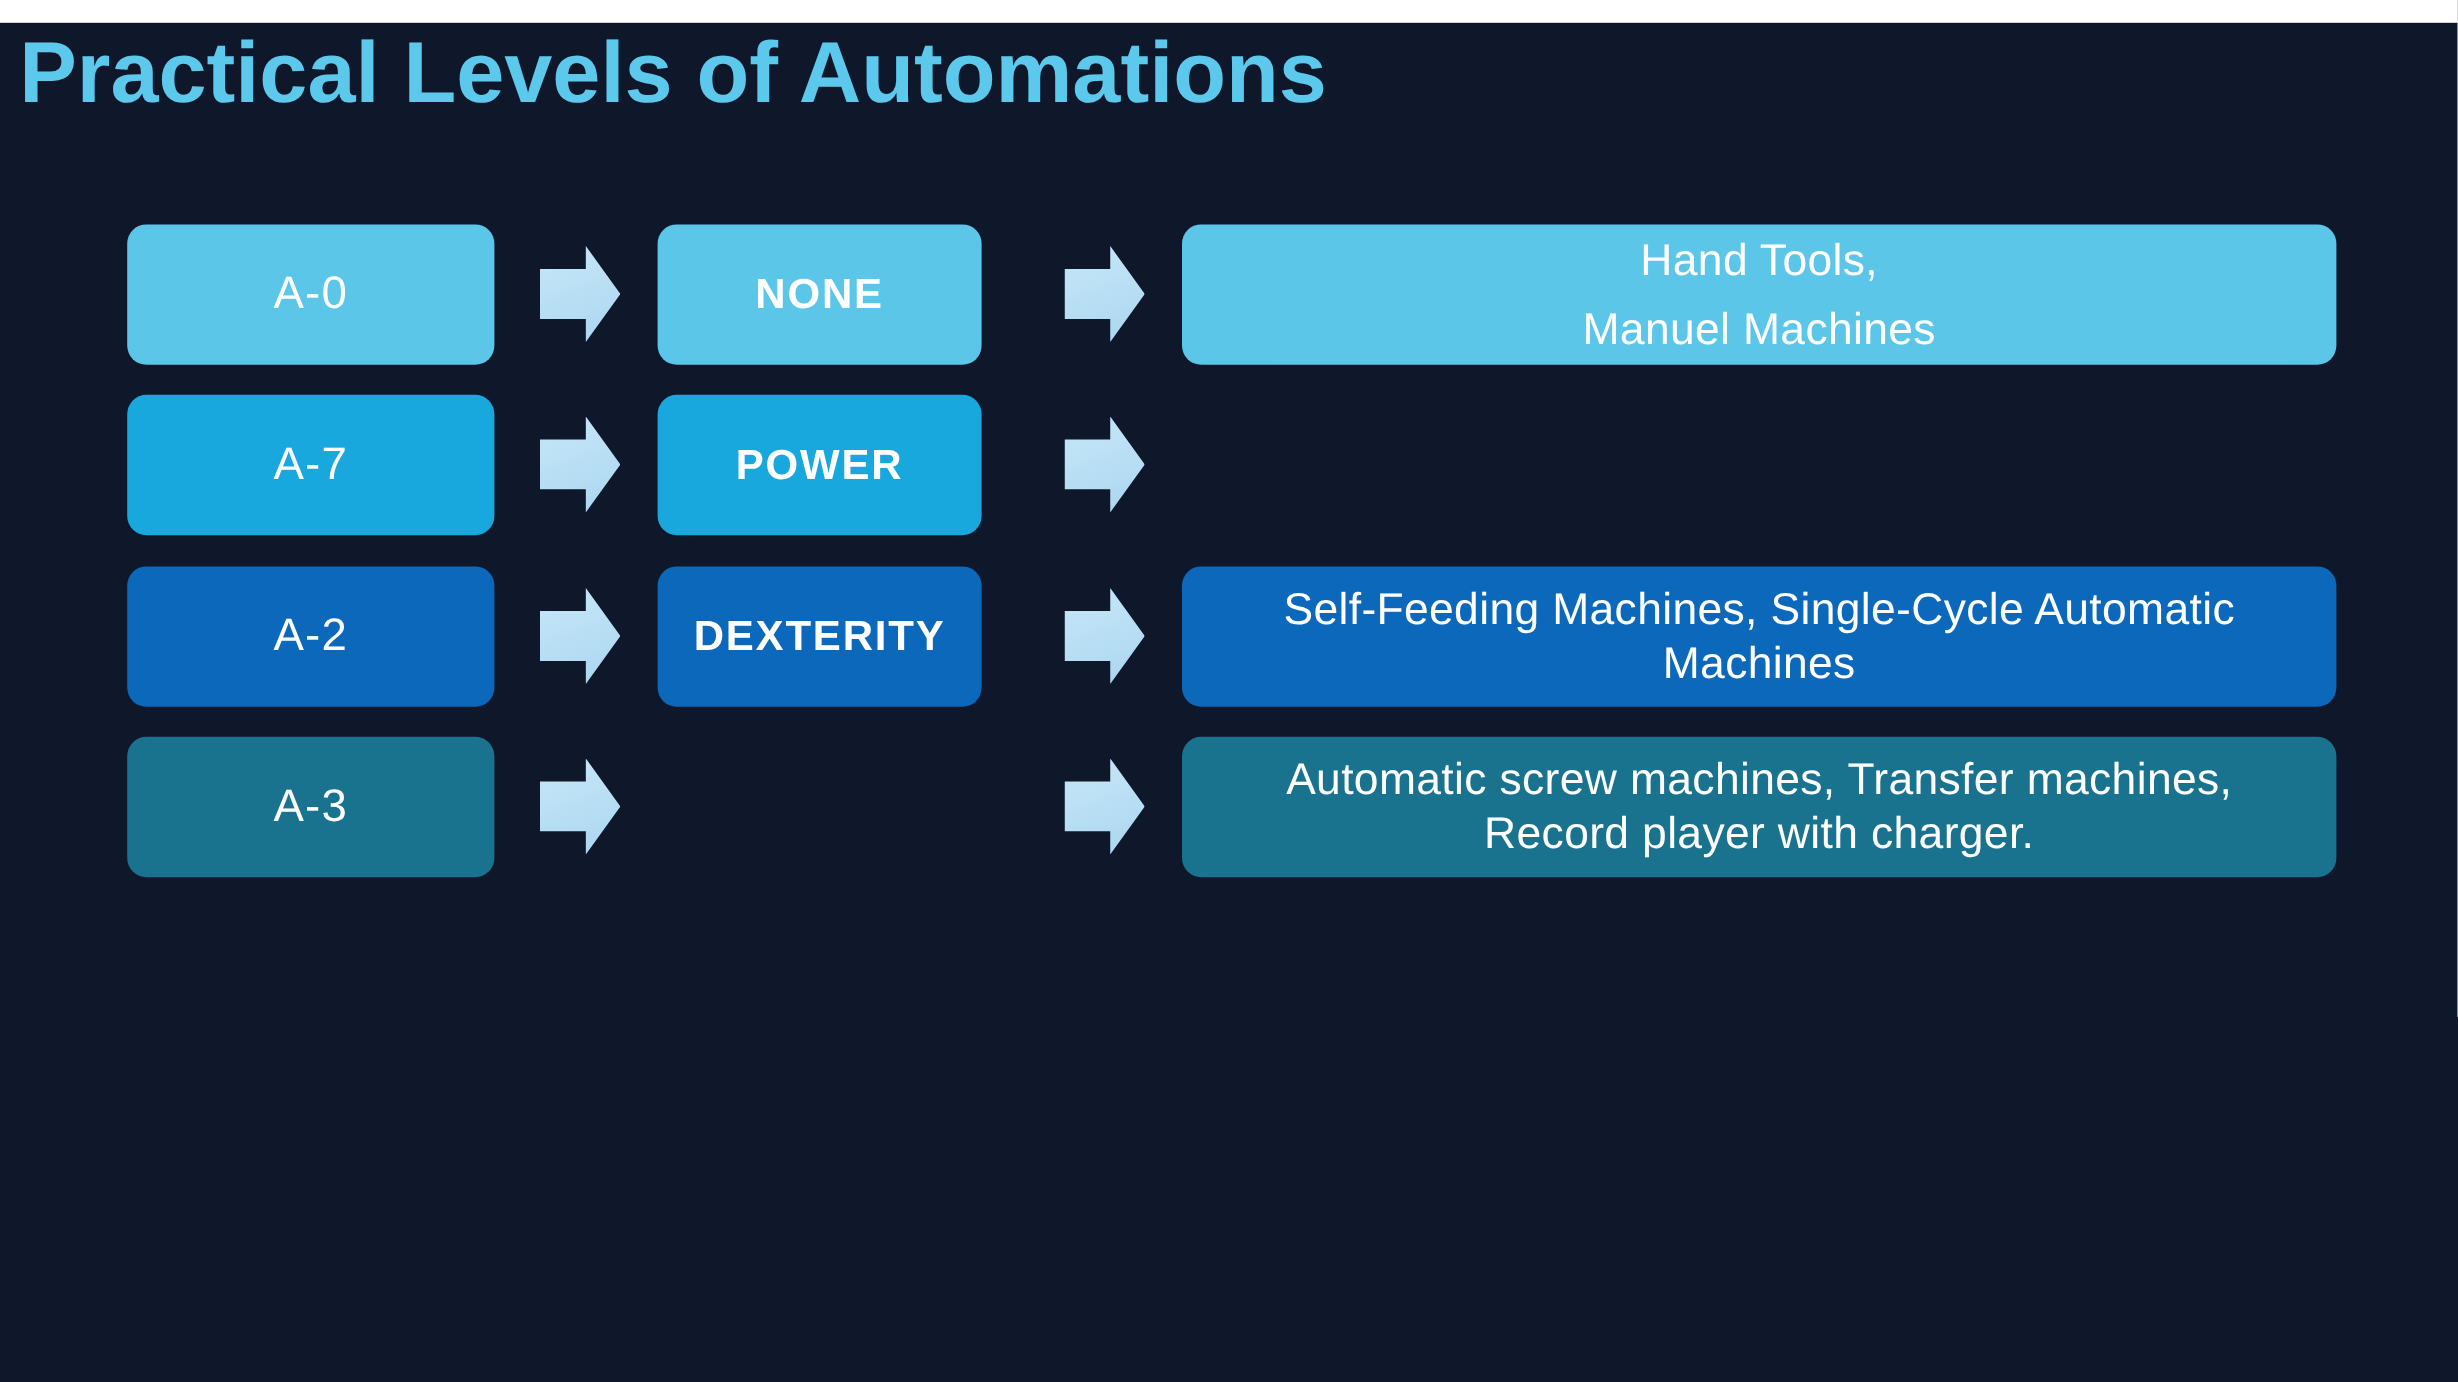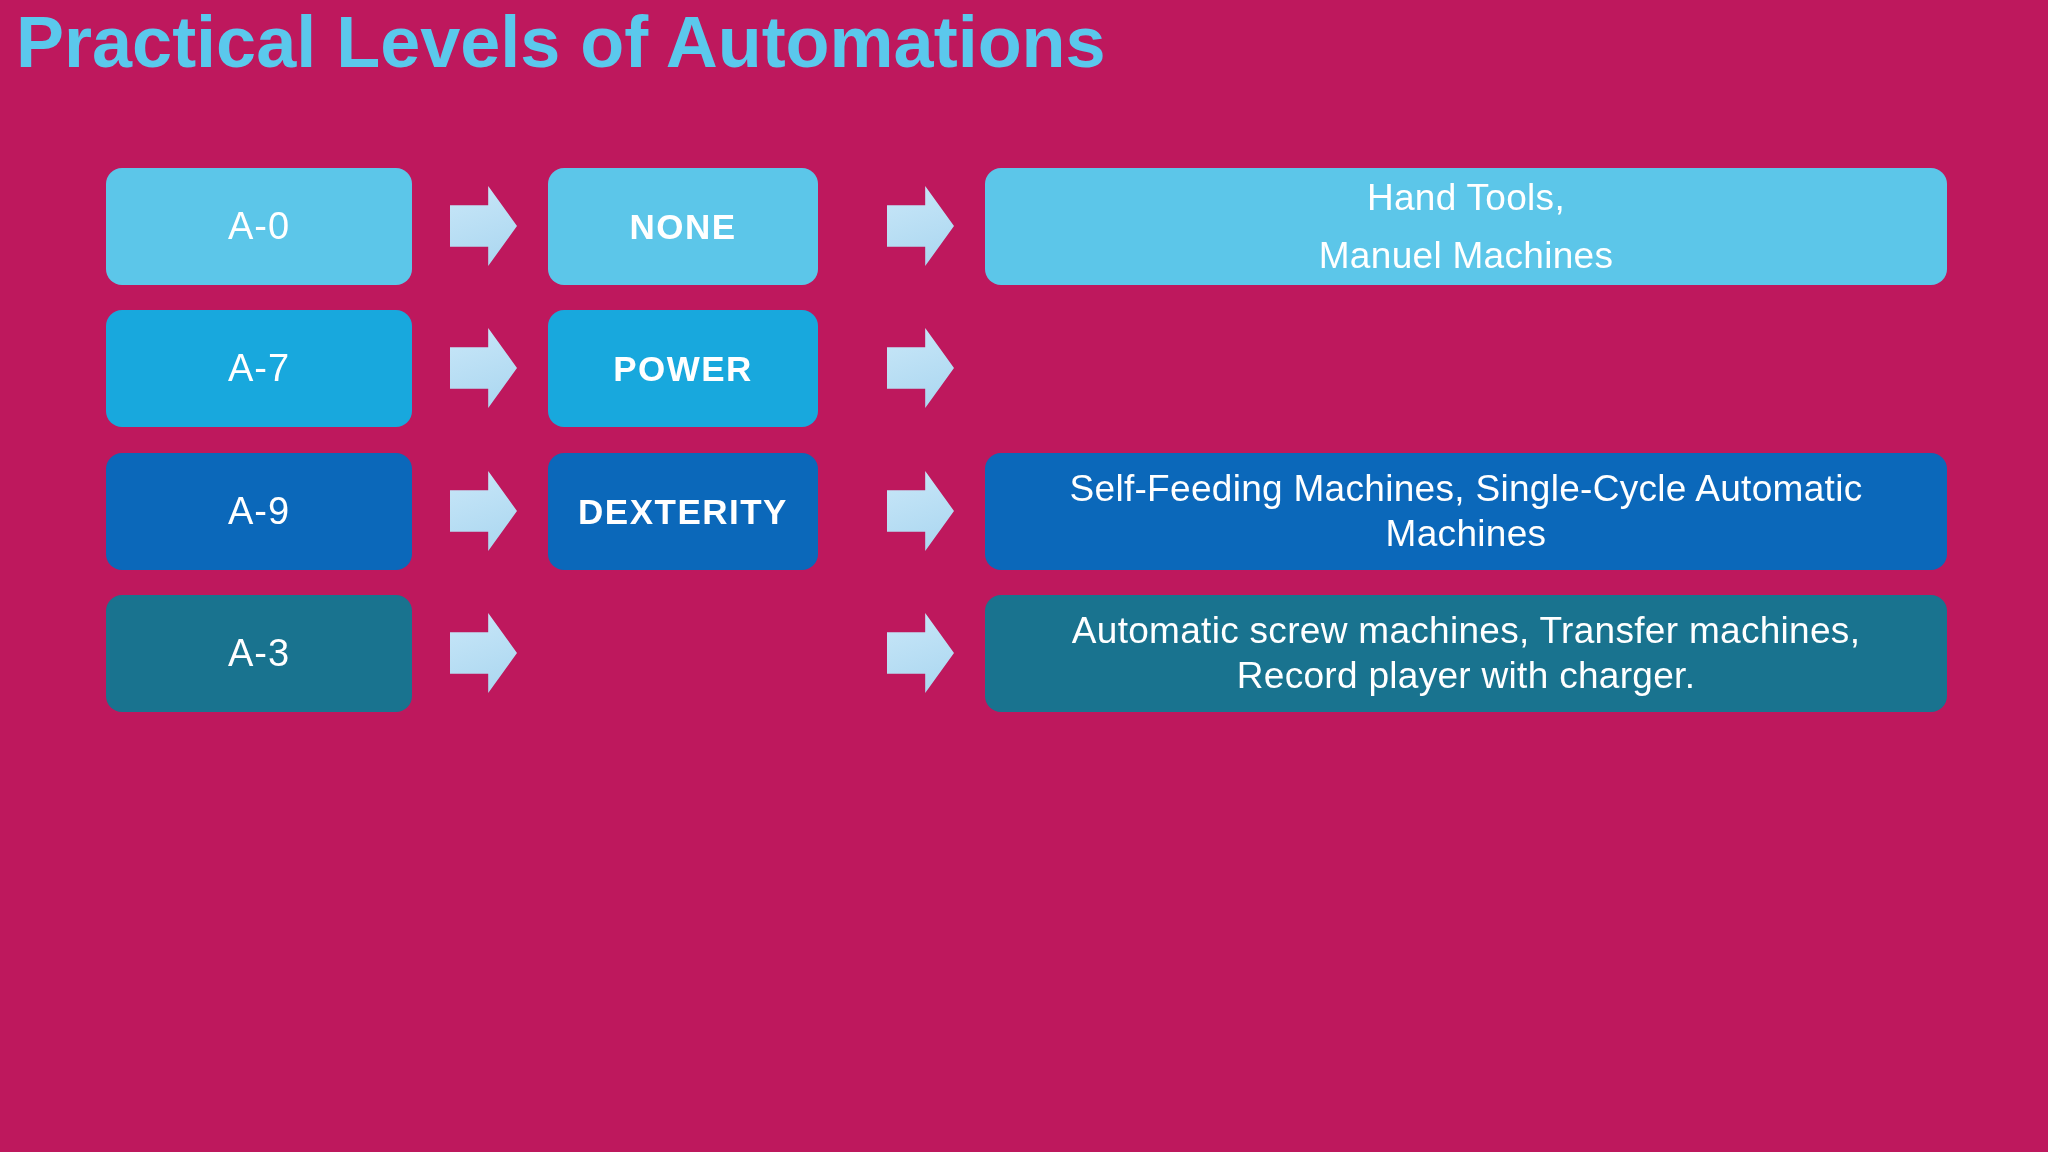--- a/index.html
+++ b/index.html
@@ -1,20 +1,20 @@
 <!DOCTYPE html>
 <html style="--title_color: #5BC8EC; --arrow_light: #C9E7F8; --arrow_dark: #A9D6F0; --row0: #5CC6E9; --row1: #18A8DD; --row2: #0B68BA; --row3: #19738F;"><head>
 <meta charset="utf-8">
 <style>
   html,body{margin:0;padding:0;background:#ffffff;}
   body{
     width:2048px;height:1152px;position:relative;overflow:hidden;
     font-family:"Liberation Sans", sans-serif;
   }
-  .slide{position:absolute;inset:0;background:#be185d;}
+  .slide{position:absolute;inset:0;background:#0f172a;margin-top:19px;}
   .title{
     position:absolute;left:16px;top:-4px;margin:0;
     font-size:72px;line-height:1.3;font-weight:600;letter-spacing:0px;
     color:var(--title_color,#5BC8EC);
     white-space:nowrap;
   }
   .grid-row{position:absolute;left:0;width:2048px;height:117px;}
   .row-0{top:168px}
   .row-1{top:310px}
   .row-2{top:453px}
@@ -63,21 +63,21 @@
     </div>
 
     <div class="grid-row row-1">
       <div class="box level-box">A-7</div>
       <div class="arrow arrow-1"></div>
       <div class="box category-box">POWER</div>
       <div class="arrow arrow-2"></div>
     </div>
 
     <div class="grid-row row-2">
-      <div class="box level-box">A-9</div>
+      <div class="box level-box">A-2</div>
       <div class="arrow arrow-1"></div>
       <div class="box category-box">DEXTERITY</div>
       <div class="arrow arrow-2"></div>
       <div class="box examples-box">
         <span class="examples">Self-Feeding Machines, Single-Cycle Automatic
 Machines</span>
       </div>
     </div>
 
     <div class="grid-row row-3">

